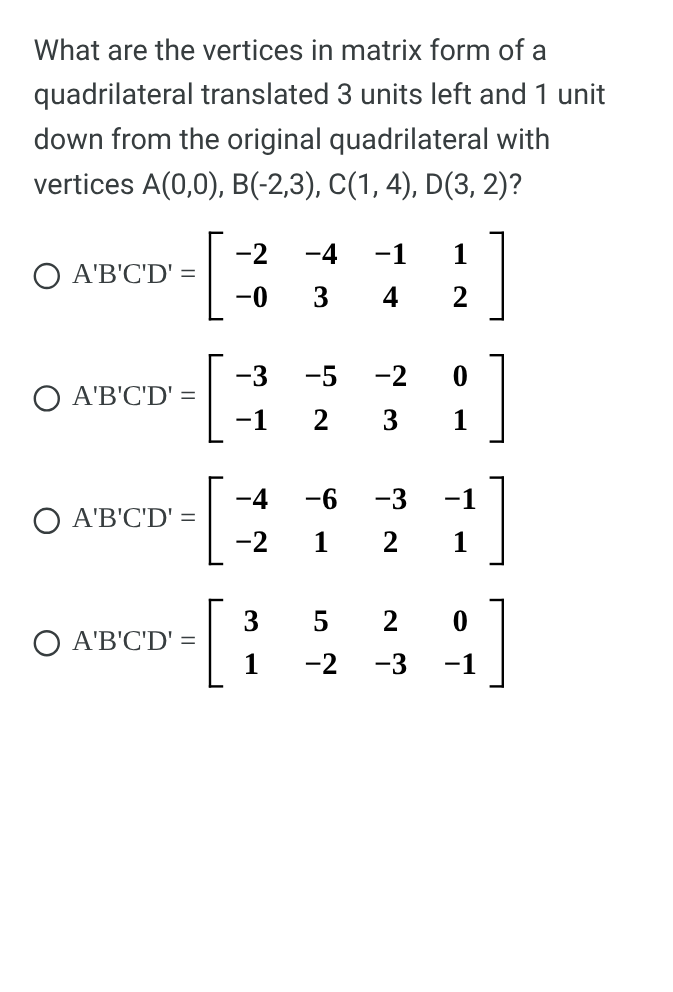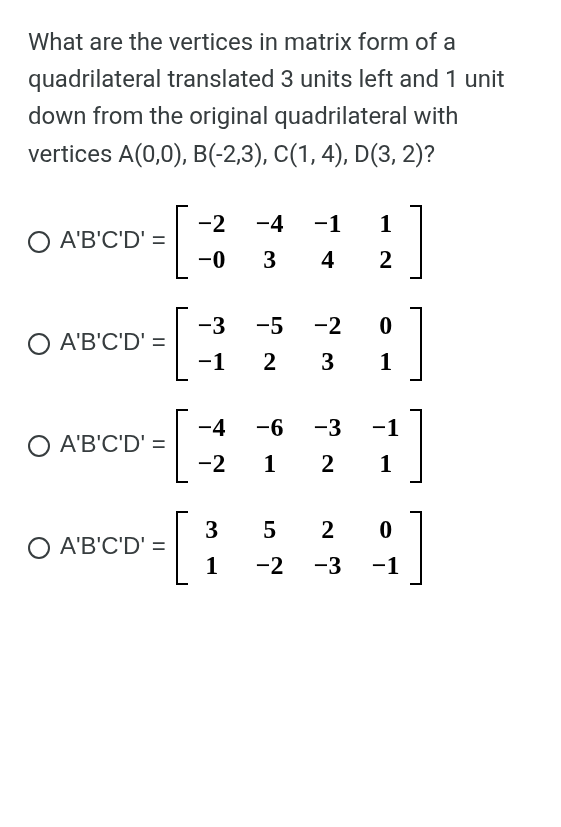--- a/index.html
+++ b/index.html
@@ -7,21 +7,21 @@
     padding: 24px 28px;
     font-family: -apple-system, "Segoe UI", Roboto, Arial, sans-serif;
     color: #373d3f;
     width: 561px;
     height: 827px;
     box-sizing: border-box;
     font-size: 24px;
     line-height: 1.55;
   }
   .question {
-    margin-bottom: 32px;
+    margin-bottom: 20px;
   }
   .options {
     display: flex;
     flex-direction: column;
     gap: 28px;
   }
   .option {
     display: flex;
     align-items: center;
     gap: 10px;
@@ -73,21 +73,21 @@
     gap: 22px;
     justify-content: center;
   }
   .cell {
     min-width: 36px;
     text-align: center;
     font-weight: 600;
     color: #000;
   }
   .eq {
-    font-family: Liberation Sans, sans-serif;
+    font-family: Liberation Serif, serif;
   }
 </style>
 </head>
 <body>
 
 <div class="question">What are the vertices in matrix form of a quadrilateral translated 3 units left and 1 unit down from the original quadrilateral with vertices A(0,0), B(-2,3), C(1, 4), D(3, 2)?</div>
 
 <div class="options">
 
   <div class="option">

